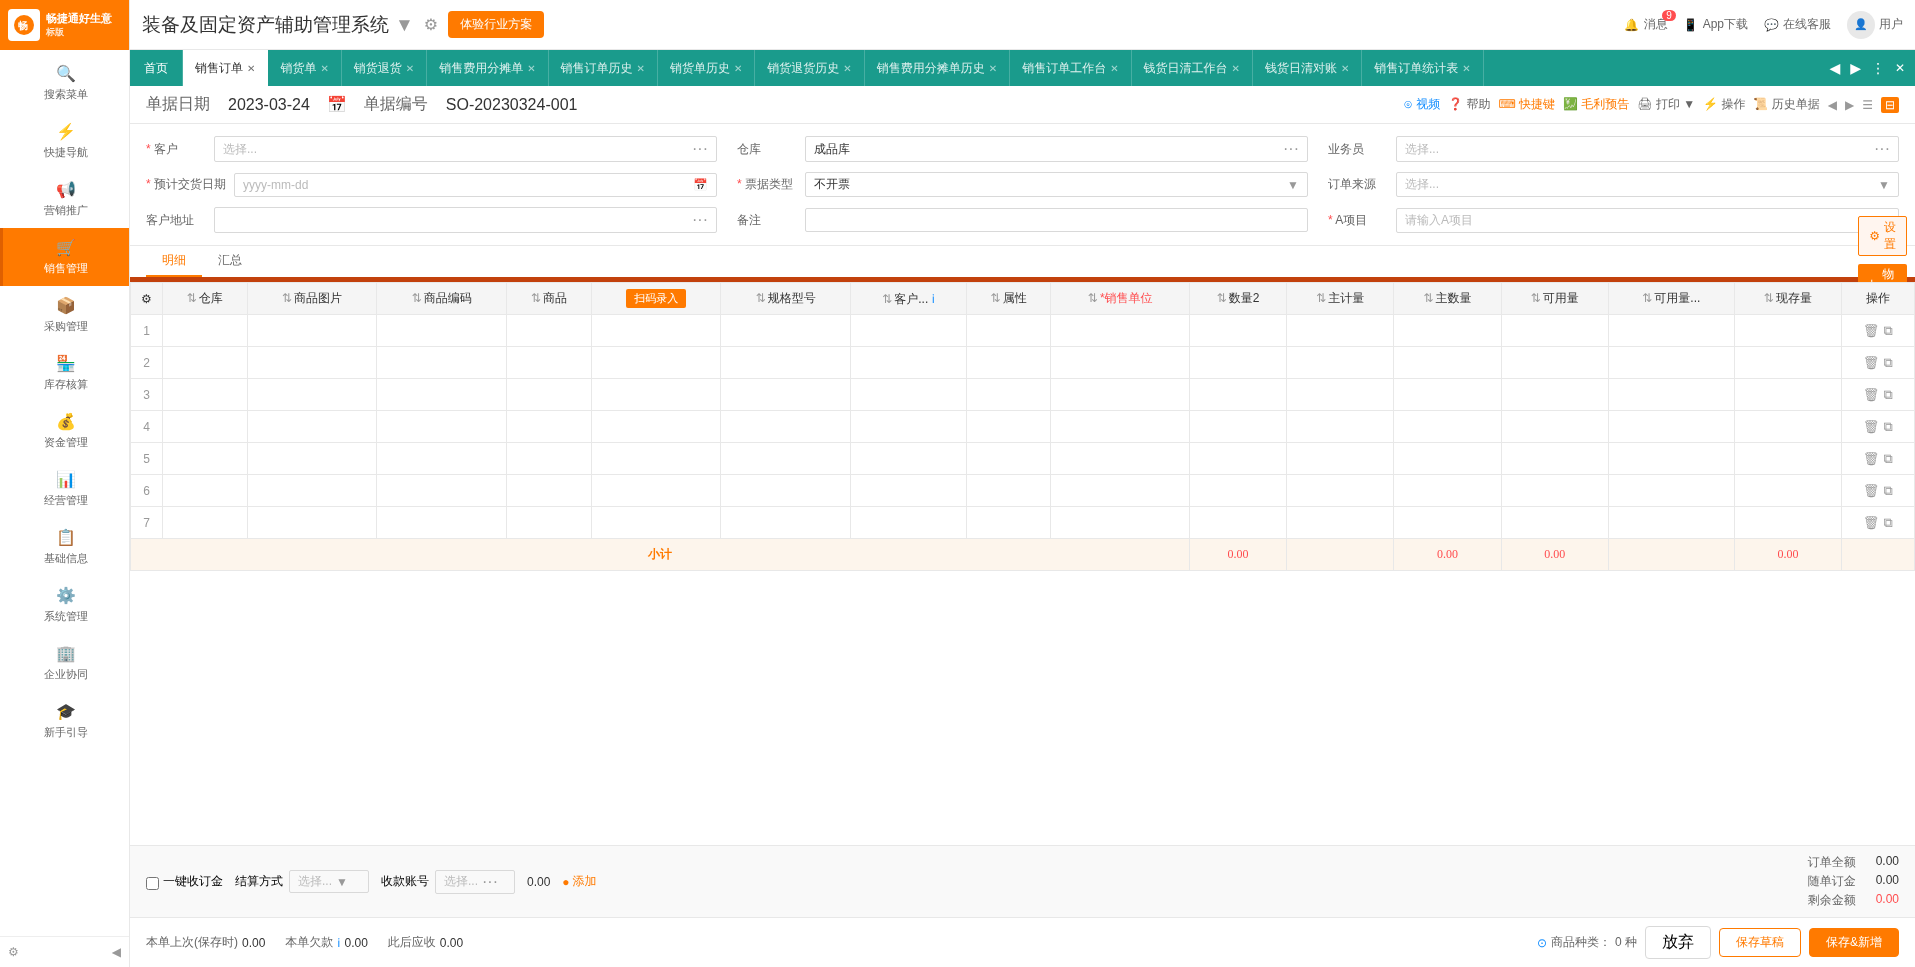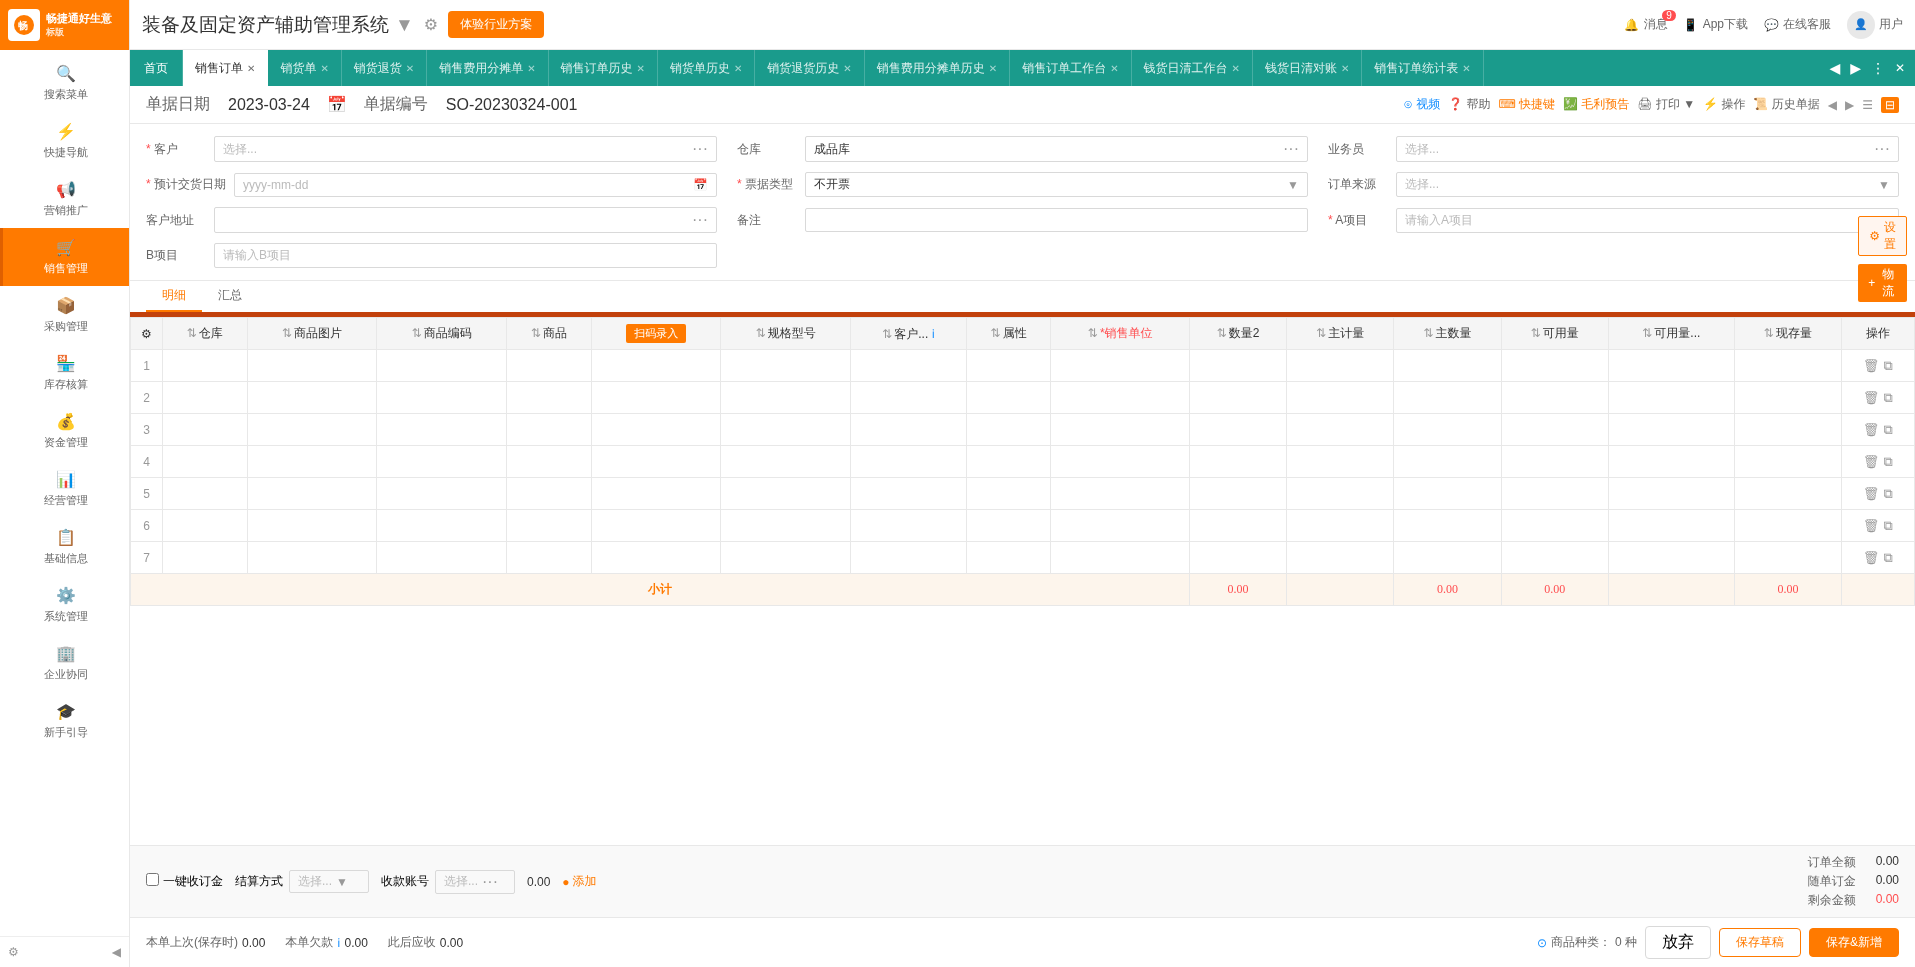--- a/index.html
+++ b/index.html
@@ -74,21 +74,21 @@
     .subtotal-row td { background: #fdf5ec; font-weight: 500; font-family: Liberation Serif, serif; }
     .subtotal-label { color: #ff7a00; font-weight: bold; }
     .subtotal-val { color: #ff4d4f; }
 
     
     .action-icons { display: flex; gap: 4px; justify-content: center; }
     .action-icon { cursor: pointer; color: #999; font-size: 13px; }
 
     
     .form-footer { padding: 8px 16px; display: flex; align-items: center; gap: 12px; border-top: 1px solid #e8e8e8; background: #f9f9f9; flex-shrink: 0; font-size: 12px; }
-    .checkbox-label { display: flex; align-items: flex-start; gap: 4px; }
+    .checkbox-label { display: flex; align-items: flex-end; gap: 4px; }
     .footer-field { display: flex; align-items: center; gap: 6px; }
     .footer-input { border: 1px solid #d9d9d9; border-radius: 2px; padding: 2px 8px; min-width: 80px; color: #999; }
     .add-btn { color: #ff7a00; cursor: pointer; display: flex; align-items: center; gap: 3px; }
     .amount-zero { color: #333; }
 
     
     .bottom-bar { padding: 8px 16px; display: flex; align-items: center; background: #fff; border-top: 1px solid #e8e8e8; flex-shrink: 0; font-size: 12px; }
     .bottom-info { display: flex; gap: 20px; align-items: center; color: #666; }
     .bottom-info span { display: flex; align-items: center; gap: 4px; }
     .summary-row { display: flex; justify-content: space-between; gap: 20px; }
@@ -365,26 +365,20 @@
         <label>备注</label>
         <div class="input-box" style="flex:1;"></div>
       </div>
       <div class="form-row">
         <label class="required">A项目</label>
         <div class="input-box">
           <span style="color:#bbb;">请输入A项目</span>
         </div>
       </div>
 
-      <div class="form-row" style="grid-column:1;">
-        <label>B项目</label>
-        <div class="input-box">
-          <span style="color:#bbb;">请输入B项目</span>
-        </div>
-      </div>
     </div>
 
     <div class="detail-tabs">
       <div class="detail-tab active">
         <span>明细</span>
       </div>
       <div class="detail-tab">
         <span>汇总</span>
       </div>
     </div>

